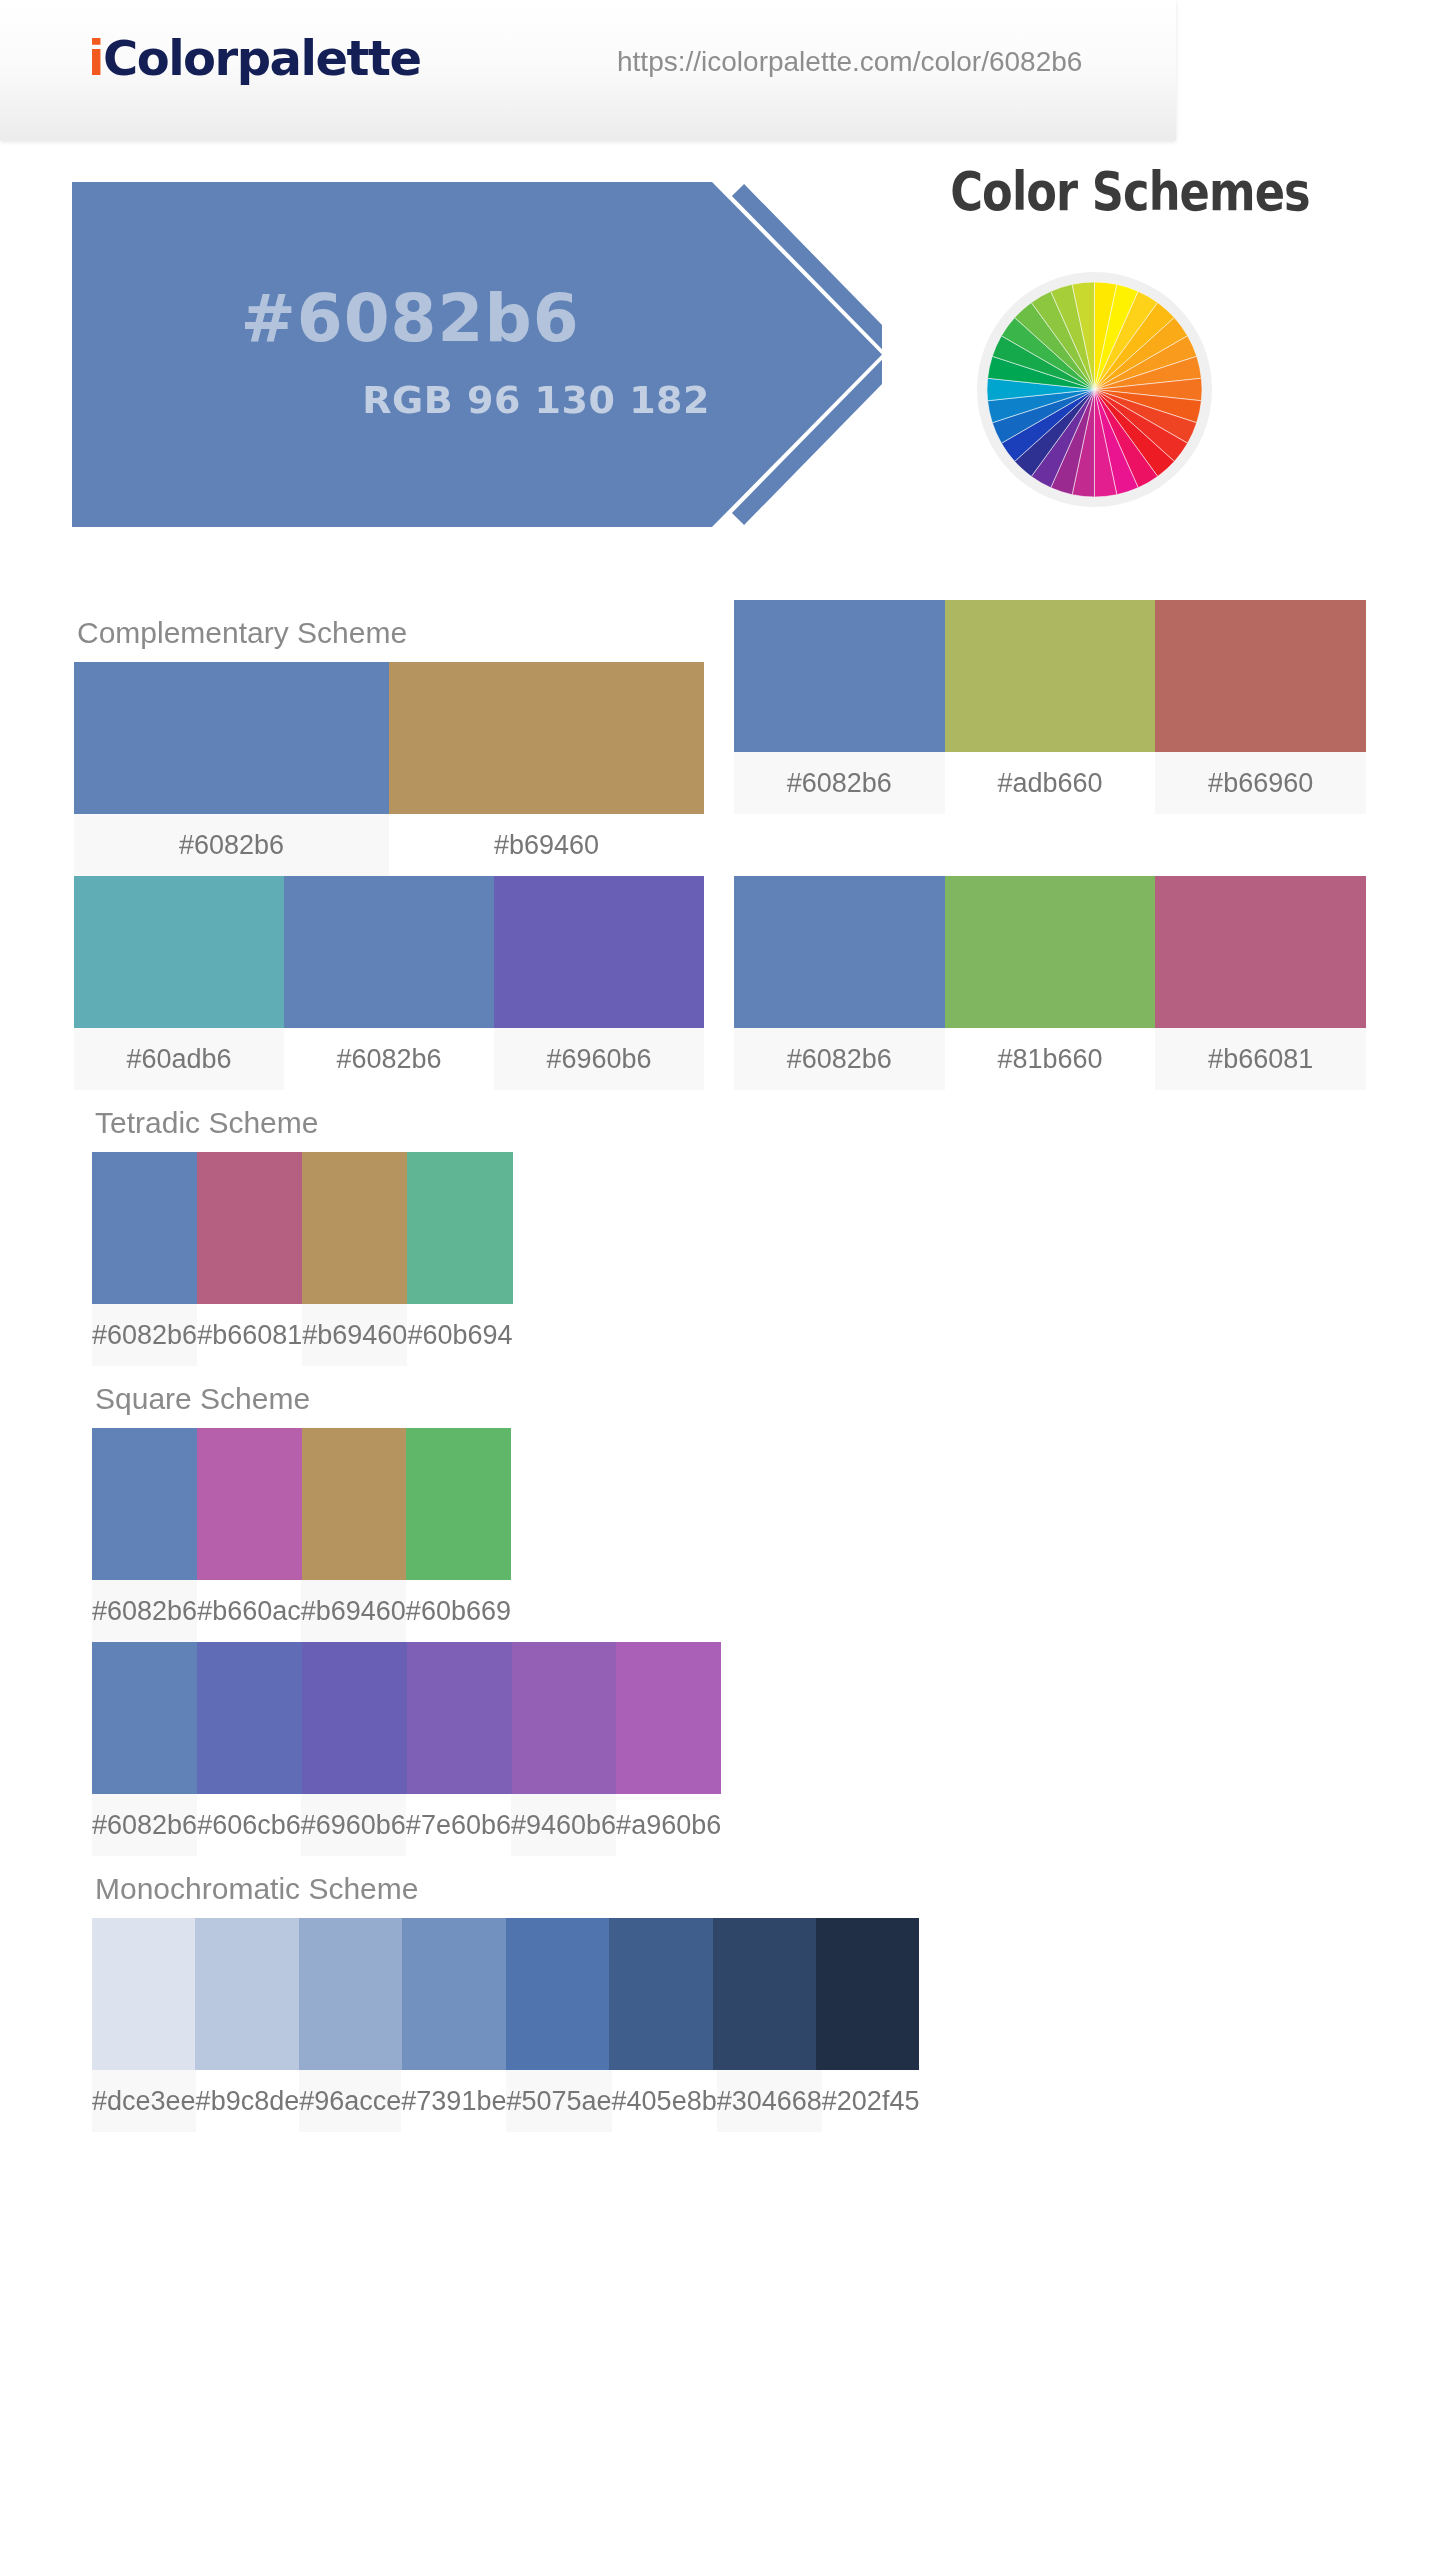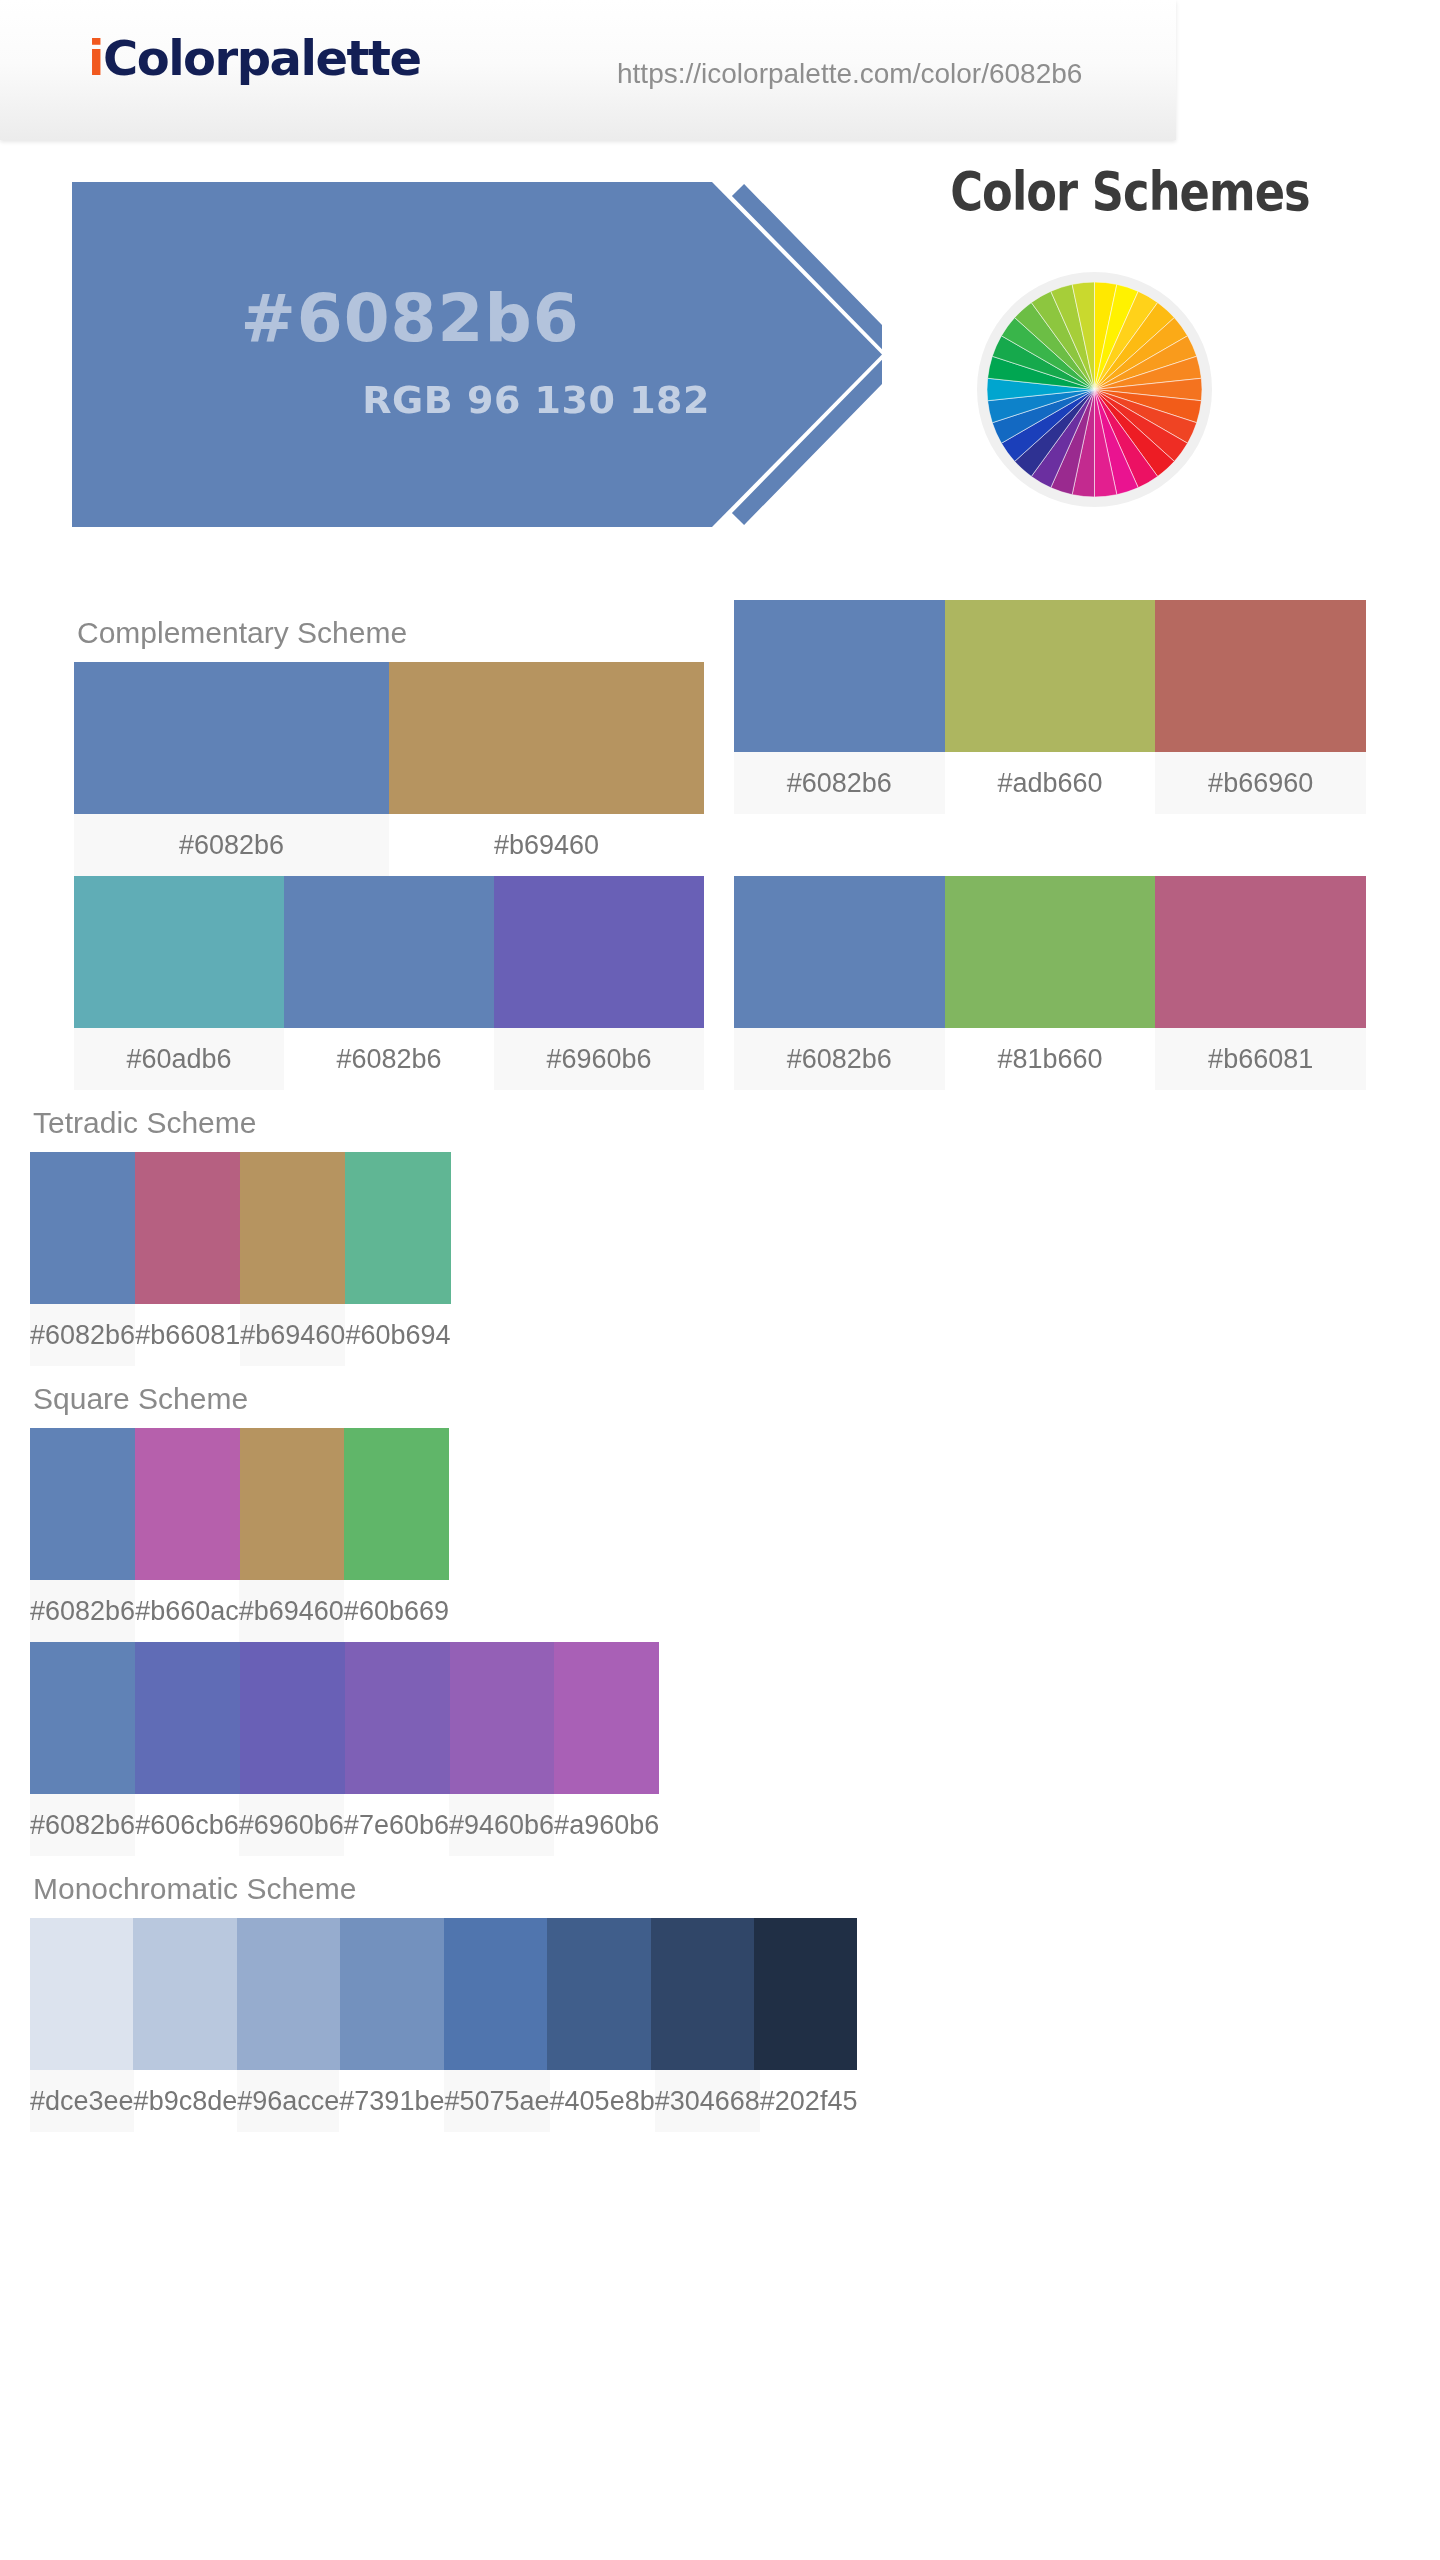--- a/index.html
+++ b/index.html
@@ -38,21 +38,20 @@
   .logo .logo-rest { color: #131f55; }
   .page-url {
     position: absolute;
     left: 617px;
     top: 46px;
     font-size: 28px;
     color: #8e8e8e;
     font-family: "Liberation Sans", sans-serif;
     white-space: nowrap;
     letter-spacing: 0px;
-    margin-top: 12px;
   }
 
   
   .hero {
     position: absolute;
     left: 0;
     top: 160px;
     width: 1440px;
     height: 400px;
   }
@@ -161,21 +160,21 @@
     font-size: 27px;
     color: #767676;
     font-family: "Liberation Sans", sans-serif;
     height: 62px;
   }
   .label.alt { background: #f8f8f8; }
 
   .half { width: 720px; }
   .half .inner { padding-left: 74px; padding-right: 16px; }
   .half.right .inner { padding-left: 14px; padding-right: 74px; }
-  .full .inner { padding-left: 30px; padding-right: 74px; }
+  .full .inner { padding-left: 92px; padding-right: 74px; }
 </style>
 </head>
 <body>
 
 <div class="header">
   <div class="logo">
     <span class="logo-i">i</span><span class="logo-rest">Colorpalette</span>
   </div>
   <div class="page-url">https://icolorpalette.com/color/6082b6</div>
 </div>

